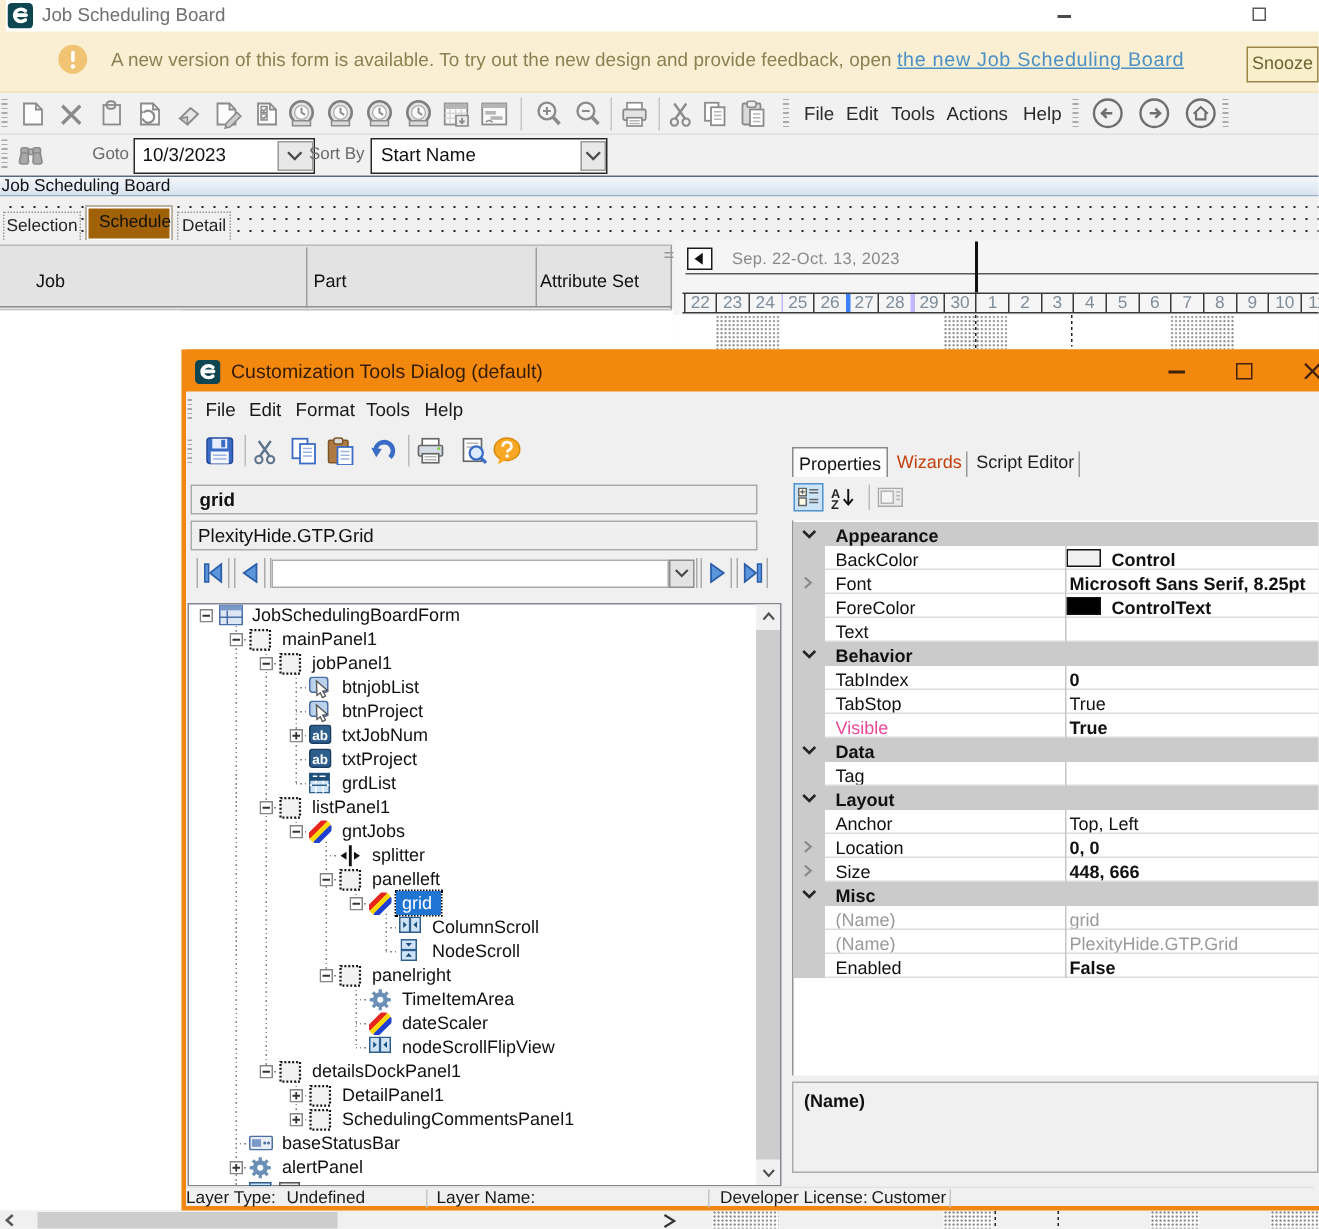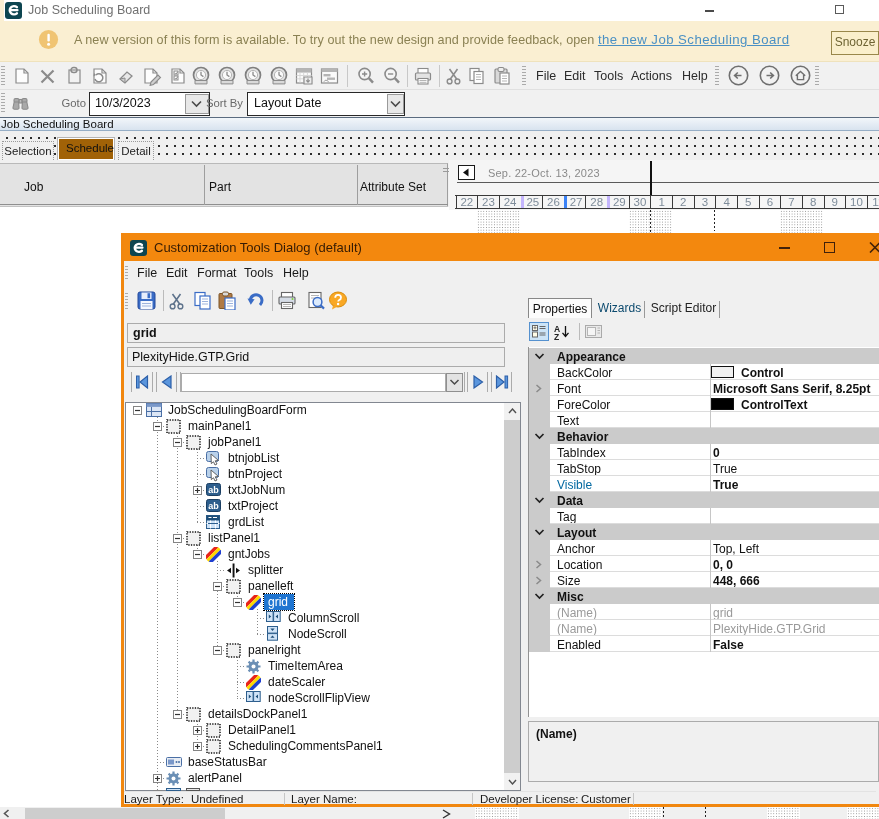--- a/index.html
+++ b/index.html
@@ -169,21 +169,21 @@
   </svg>
 <div class="abs" style="left:46px;top:97px;width:40px;height:14px;font-size:11.3px;color:#6a6a6a;text-align:right;">Goto</div>
 <div class="abs" style="left:89px;top:92px;width:121px;height:24px;background:#fff;border:1px solid #282828;"></div>
 <div class="abs" style="left:95px;top:96px;width:80px;height:16px;font-size:12.5px;color:#111;">10/3/2023</div>
 <div class="abs" style="left:185px;top:94px;width:24px;height:20px;background:#E8E8E8;border:1px solid #9a9a9a;"></div>
 <svg class="abs" style="left:190px;top:100px" width="13" height="8" viewBox="0 0 13 8">
     <path d="M2 1.5 L6.5 6 L11 1.5" stroke="#4a4a4a" stroke-width="1.6" fill="none"></path>
   </svg>
 <div class="abs" style="left:183px;top:97px;width:60px;height:14px;font-size:11.3px;color:#6a6a6a;text-align:right;">Sort By</div>
 <div class="abs" style="left:247px;top:92px;width:158px;height:24px;background:#fff;border:1px solid #282828;"></div>
-<div class="abs" style="left:254px;top:96px;width:100px;height:16px;font-size:12.5px;color:#111;">Layout Date</div>
+<div class="abs" style="left:254px;top:96px;width:100px;height:16px;font-size:12.5px;color:#111;">Start Name</div>
 <div class="abs" style="left:387px;top:94px;width:17px;height:20px;background:#E8E8E8;border:1px solid #9a9a9a;"></div>
 <svg class="abs" style="left:389px;top:100px" width="13" height="8" viewBox="0 0 13 8">
     <path d="M2 1.5 L6.5 6 L11 1.5" stroke="#4a4a4a" stroke-width="1.6" fill="none"></path>
   </svg>
 <div class="abs" style="left:0px;top:117px;width:879px;height:14px;background:linear-gradient(#F2F6FA,#D8E3EF);border-top:1px solid #5A6B7F;border-bottom:1px solid #96AEC6;"></div>
 <div class="abs" style="left:1px;top:118px;width:250px;height:12px;font-size:11.5px;color:#111;">Job Scheduling Board</div>
 <div class="abs" style="left:0px;top:131px;width:879px;height:688px;background:#F0F0F0;"></div>
 <div class="abs" style="left:0px;top:207px;width:449px;height:27px;background:#fff;"></div>
 <div class="abs" style="left:0px;top:132px;width:879px;height:26px;background-image:radial-gradient(#222 0.7px,transparent 0.85px);background-size:8px 8px;background-position:3px 2px;"></div>
 <div class="abs" style="left:2px;top:141px;width:52px;height:19px;font-size:11.5px;color:#222;text-align:center;line-height:19px;border:1px dotted #9a9a9a;border-bottom:none;background:#F0F0F0;">Selection</div>
@@ -204,21 +204,21 @@
 <div class="abs" style="left:458px;top:165px;width:17px;height:15px;background:#fff;border:1.4px solid #1a1a1a;"></div>
 <svg class="abs" style="left:462px;top:168px" width="8" height="9" viewBox="0 0 8 9">
     <path d="M6.5 0.5 v8 L1 4.5 z" fill="#111"></path>
   </svg>
 <div class="abs" style="left:488px;top:167px;width:200px;height:14px;font-size:11px;letter-spacing:0.2px;color:#8a8a8a;">Sep. 22-Oct. 13, 2023</div>
 <div class="abs" style="left:457px;top:182px;width:422px;height:1.4px;background:#5a5a5a;"></div>
 <div class="abs" style="left:455px;top:195px;width:424px;height:14px;border-top:1.2px solid #3a3a3a;border-bottom:1.2px solid #3a3a3a;"></div>
 <div class="abs" style="left:455.5px;top:196px;width:21.65px;height:12px;border-left:1px solid #3a3a3a;font-size:11.5px;color:#7E8C9A;text-align:center;line-height:13px;">22</div>
 <div class="abs" style="left:477.1px;top:196px;width:21.65px;height:12px;border-left:1px solid #3a3a3a;font-size:11.5px;color:#7E8C9A;text-align:center;line-height:13px;">23</div>
 <div class="abs" style="left:498.8px;top:196px;width:21.65px;height:12px;border-left:1px solid #3a3a3a;font-size:11.5px;color:#7E8C9A;text-align:center;line-height:13px;">24</div>
-<div class="abs" style="left:520.5px;top:196px;width:21.65px;height:12px;border-left:3px solid #c4b5fd;font-size:11.5px;color:#7E8C9A;text-align:center;line-height:13px;">25</div>
+<div class="abs" style="left:520.5px;top:196px;width:21.65px;height:12px;border-left:1px solid #c4b5fd;font-size:11.5px;color:#7E8C9A;text-align:center;line-height:13px;">25</div>
 <div class="abs" style="left:542.1px;top:196px;width:21.65px;height:12px;border-left:1px solid #3a3a3a;font-size:11.5px;color:#7E8C9A;text-align:center;line-height:13px;">26</div>
 <div class="abs" style="left:563.8px;top:196px;width:21.65px;height:12px;border-left:3px solid #3b82f6;font-size:11.5px;color:#7E8C9A;text-align:center;line-height:13px;">27</div>
 <div class="abs" style="left:585.4px;top:196px;width:21.65px;height:12px;border-left:1px solid #3a3a3a;font-size:11.5px;color:#7E8C9A;text-align:center;line-height:13px;">28</div>
 <div class="abs" style="left:607.0px;top:196px;width:21.65px;height:12px;border-left:3px solid #c4b5fd;font-size:11.5px;color:#7E8C9A;text-align:center;line-height:13px;">29</div>
 <div class="abs" style="left:628.7px;top:196px;width:21.65px;height:12px;border-left:1px solid #3a3a3a;font-size:11.5px;color:#7E8C9A;text-align:center;line-height:13px;">30</div>
 <div class="abs" style="left:650.4px;top:196px;width:21.65px;height:12px;border-left:1px solid #3a3a3a;font-size:11.5px;color:#7E8C9A;text-align:center;line-height:13px;">1</div>
 <div class="abs" style="left:672.0px;top:196px;width:21.65px;height:12px;border-left:1px solid #3a3a3a;font-size:11.5px;color:#7E8C9A;text-align:center;line-height:13px;">2</div>
 <div class="abs" style="left:693.6px;top:196px;width:21.65px;height:12px;border-left:1px solid #3a3a3a;font-size:11.5px;color:#7E8C9A;text-align:center;line-height:13px;">3</div>
 <div class="abs" style="left:715.3px;top:196px;width:21.65px;height:12px;border-left:1px solid #3a3a3a;font-size:11.5px;color:#7E8C9A;text-align:center;line-height:13px;">4</div>
 <div class="abs" style="left:737.0px;top:196px;width:21.65px;height:12px;border-left:1px solid #3a3a3a;font-size:11.5px;color:#7E8C9A;text-align:center;line-height:13px;">5</div>
@@ -584,21 +584,21 @@
 <div class="abs" style="left:188px;top:771px;width:220px;height:14px;font-size:12px;color:#111;">alertPanel</div>
 <div class="abs" style="left:157px;top:794px;background-image:repeating-linear-gradient(90deg,#8a8a8a 0 1px,transparent 1px 3px);height:1px;width:8px;"></div>
 <svg class="abs" style="left:152.5px;top:789.5px" width="9" height="9" viewBox="0 0 9 9">
     <rect x="0.5" y="0.5" width="8" height="8" fill="#fff" stroke="#848484" stroke-width="1"></rect>
     <path d="M2 4.5 h5 M4.5 2 v5" stroke="#333" stroke-width="1.2"></path>
   </svg>
 <div class="abs" style="left:166px;top:788px;width:15px;height:3px;background:#cfe3f7;border:1px solid #2d5e8d;"></div>
 <div class="abs" style="left:186px;top:788px;width:14px;height:3px;background:#e8e8e8;border:1px solid #555;"></div>
 <div class="abs" style="left:126px;top:791px;width:394px;height:13px;background:#F0F0F0;"></div>
 <div class="abs" style="left:528px;top:298px;width:64px;height:20px;background:#FCFCFC;border:1px solid #888;border-bottom:none;font-size:12px;color:#111;text-align:center;line-height:20px;">Properties</div>
-<div class="abs" style="left:595px;top:301px;width:50px;height:17px;font-size:12px;color:#0c4a6e;text-align:center;border-right:1px solid #999;">Wizards</div>
+<div class="abs" style="left:595px;top:301px;width:50px;height:17px;font-size:12px;color:#c2410c;text-align:center;border-right:1px solid #999;">Wizards</div>
 <div class="abs" style="left:648px;top:301px;width:72px;height:17px;font-size:12px;color:#222;text-align:center;border-right:1px solid #999;">Script Editor</div>
 <div class="abs" style="left:529px;top:322px;width:20px;height:19px;background:#CCE4F7;border:1px solid #5591CF;"></div>
 <svg class="abs" style="left:532px;top:325px" width="14" height="13" viewBox="0 0 14 13">
 <rect x="0.5" y="0.5" width="5" height="5" fill="#fffde8" stroke="#666"></rect>
     <rect x="0.5" y="7" width="5" height="5" fill="#fffde8" stroke="#666"></rect>
 <path d="M7.5 1.5 h6 M7.5 3.5 h6 M7.5 8 h6 M7.5 10 h6" stroke="#666" stroke-width="1"></path>
 <path d="M1.5 2.8 h3 M3 1.3 v3" stroke="#666" stroke-width="0.9"></path>
   </svg>
 <svg class="abs" style="left:553px;top:324px" width="19" height="16" viewBox="0 0 19 16">
 <text x="1" y="8" font-size="8.5" font-weight="bold" fill="#222" font-family="Liberation Sans">A</text>
@@ -651,21 +651,21 @@
 <div class="abs" style="left:557px;top:446px;width:150px;height:13px;font-size:12px;color:#111;">TabIndex</div>
 <div class="abs" style="left:713px;top:446px;width:170px;height:13px;font-size:12px;color:#111;font-weight:bold;white-space:nowrap;">0</div>
 <div class="abs" style="left:550px;top:459px;width:329px;height:1px;background:#DCDCDC;"></div>
 <div class="abs" style="left:710px;top:444px;width:1px;height:16px;background:#C6C6C6;"></div>
 <div class="abs" style="left:529px;top:460px;width:21px;height:16px;background:#CBCBCB;"></div>
 <div class="abs" style="left:557px;top:462px;width:150px;height:13px;font-size:12px;color:#111;">TabStop</div>
 <div class="abs" style="left:713px;top:462px;width:170px;height:13px;font-size:12px;color:#111;white-space:nowrap;">True</div>
 <div class="abs" style="left:550px;top:475px;width:329px;height:1px;background:#DCDCDC;"></div>
 <div class="abs" style="left:710px;top:460px;width:1px;height:16px;background:#C6C6C6;"></div>
 <div class="abs" style="left:529px;top:476px;width:21px;height:16px;background:#CBCBCB;"></div>
-<div class="abs" style="left:557px;top:478px;width:150px;height:13px;font-size:12px;color:#0369a1;">Visible</div>
+<div class="abs" style="left:557px;top:478px;width:150px;height:13px;font-size:12px;color:#ec4899;">Visible</div>
 <div class="abs" style="left:713px;top:478px;width:170px;height:13px;font-size:12px;color:#111;font-weight:bold;white-space:nowrap;">True</div>
 <div class="abs" style="left:550px;top:491px;width:329px;height:1px;background:#DCDCDC;"></div>
 <div class="abs" style="left:710px;top:476px;width:1px;height:16px;background:#C6C6C6;"></div>
 <div class="abs" style="left:529px;top:492px;width:350px;height:16px;background:#CBCBCB;"></div>
 <svg class="abs" style="left:534px;top:497px" width="11" height="7" viewBox="0 0 11 7">
     <path d="M1.5 1 L5.5 5 L9.5 1" stroke="#222" stroke-width="1.7" fill="none"></path>
   </svg>
 <div class="abs" style="left:557px;top:494px;width:200px;height:13px;font-size:12px;font-weight:bold;color:#111;">Data</div>
 <div class="abs" style="left:529px;top:508px;width:21px;height:16px;background:#CBCBCB;"></div>
 <div class="abs" style="left:557px;top:510px;width:150px;height:13px;font-size:12px;color:#111;">Tag</div>

